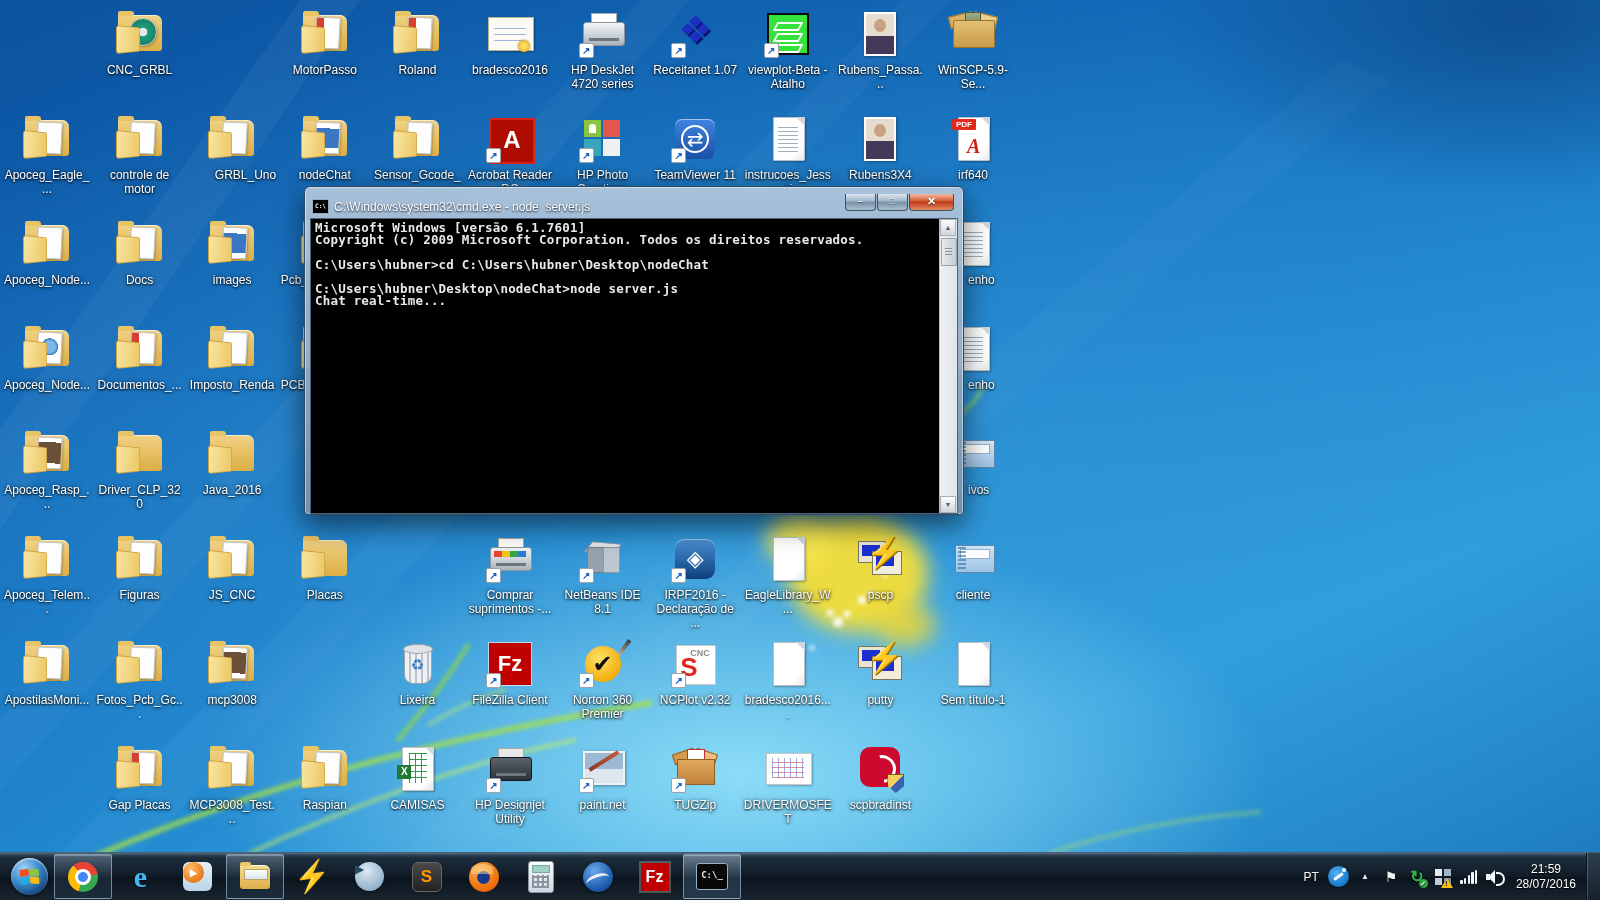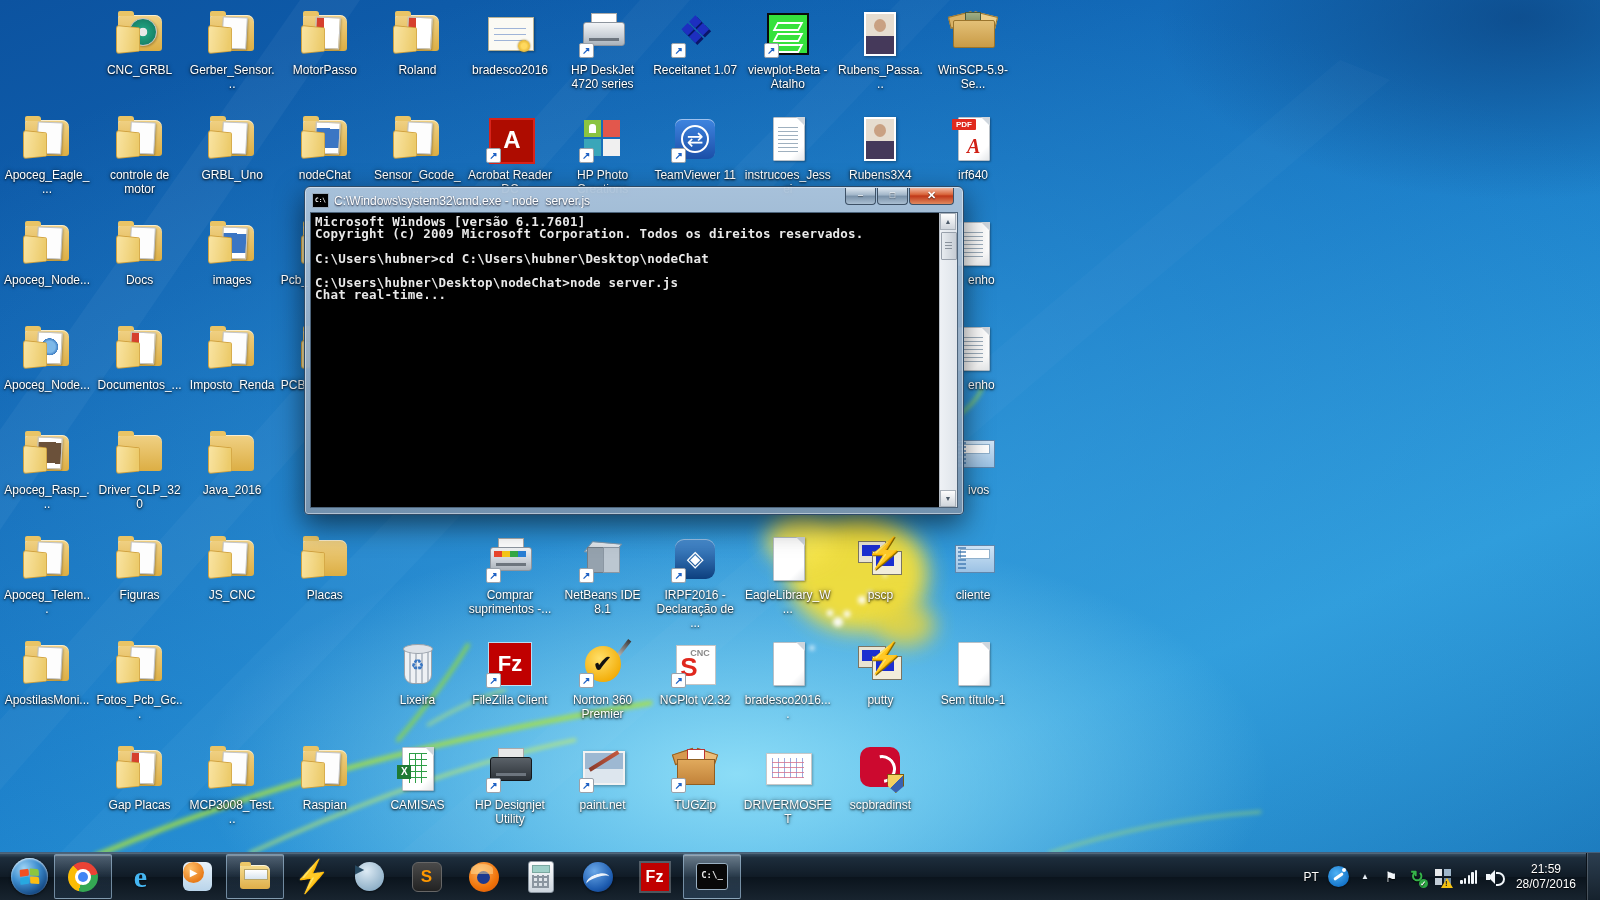--- a/index.html
+++ b/index.html
@@ -132,21 +132,21 @@
   .gfx-drivermosfet .sch{left:10px;top:15px;width:32px;height:20px;
     background:repeating-linear-gradient(0deg,rgba(214,112,140,.8) 0 1px,transparent 1px 5px),repeating-linear-gradient(90deg,rgba(130,150,214,.8) 0 1px,transparent 1px 6px);}
 
   .shortcut-badge{position:absolute;left:2px;bottom:2px;width:13px;height:13px;background:#fff;border:1px solid #9aa2ab;
     border-radius:2px;color:#1f62c5;font-size:10px;line-height:13px;text-align:center;font-weight:bold;z-index:4;}
 
   
   #cmd-window{position:absolute;left:304px;top:186px;width:660px;height:329px;z-index:50;
     background:linear-gradient(180deg,rgba(173,196,219,.96),rgba(120,146,172,.94));
     border:1px solid #2e4a66;border-radius:6px 6px 4px 4px;box-shadow:0 10px 28px rgba(0,0,0,.55),inset 0 0 0 1px rgba(255,255,255,.45);
-    box-sizing:border-box;padding:2px 5px 5px;}
+    box-sizing:border-box;padding:8px 5px 5px;}
   .titlebar{height:23px;display:flex;align-items:center;position:relative;}
   .cmd-ico{width:15px;height:13px;background:#000;border:1px solid #9ab;margin:0 5px 0 2px;
     color:#fff;font:bold 6px/12px "DejaVu Sans Mono",monospace;text-align:center;flex:0 0 auto;}
   .title-text{font-size:12px;color:#fff;text-shadow:0 1px 2px rgba(0,0,20,.9);white-space:pre;overflow:hidden;}
   .win-buttons{position:absolute;right:4px;top:-1px;display:flex;}
   .wbtn{width:29px;height:16px;border:1px solid #3d5166;border-top:none;border-radius:0 0 4px 4px;
     background:linear-gradient(180deg,#dce6ef 0%,#9fb4c8 45%,#7890a8 50%,#aabfd2 100%);
     color:#fff;font-size:9px;line-height:14px;text-align:center;margin-left:1px;text-shadow:0 1px 1px rgba(0,0,0,.6);cursor:pointer;}
   .wbtn.close{width:43px;background:linear-gradient(180deg,#f2b8a0 0%,#d9663c 40%,#c03818 50%,#e08a60 100%);font-weight:bold;font-size:11px;}
   .console-wrap{position:relative;height:296px;background:#000;border:1px solid #4c637a;box-sizing:border-box;}
@@ -287,28 +287,20 @@
 
   <div id="icons">
       <div class="desk-icon" style="left: 94.6px; top: 8px;">
         <div class="gfx gfx-folder-cd gfx-f">
           <i class="fb"></i>
           <i class="fp"></i>
           <i class="ff"></i>
         </div>
         <div class="icon-label">CNC_GRBL</div>
       </div>
-      <div class="desk-icon" style="left: 187.2px; top: 8px;">
-        <div class="gfx gfx-folder-doc gfx-f">
-          <i class="fb"></i>
-          <i class="fp"></i>
-          <i class="ff"></i>
-        </div>
-        <div class="icon-label">Gerber_Sensor...</div>
-      </div>
       <div class="desk-icon" style="left: 279.8px; top: 8px;">
         <div class="gfx gfx-folder-red gfx-f">
           <i class="fb"></i>
           <i class="fp"></i>
           <i class="ff"></i>
         </div>
         <div class="icon-label">MotorPasso</div>
       </div>
       <div class="desk-icon" style="left: 372.4px; top: 8px;">
         <div class="gfx gfx-folder-red gfx-f">
@@ -375,21 +367,21 @@
         <div class="icon-label">Apoceg_Eagle_...</div>
       </div>
       <div class="desk-icon" style="left: 94.6px; top: 113px;">
         <div class="gfx gfx-folder-doc gfx-f">
           <i class="fb"></i>
           <i class="fp"></i>
           <i class="ff"></i>
         </div>
         <div class="icon-label">controle de motor</div>
       </div>
-      <div class="desk-icon" style="left: 187.2px; top: 113px;">
+      <div class="desk-icon" style="left: 187.2px; top: 113px; text-align: right;">
         <div class="gfx gfx-folder-doc gfx-f">
           <i class="fb"></i>
           <i class="fp"></i>
           <i class="ff"></i>
         </div>
         <div class="icon-label">GRBL_Uno</div>
       </div>
       <div class="desk-icon" style="left: 279.8px; top: 113px;">
         <div class="gfx gfx-folder-img gfx-f">
           <i class="fb"></i>
@@ -639,20 +631,28 @@
         </div>
         <div class="icon-label">ApostilasMoni...</div>
       </div>
       <div class="desk-icon" style="left: 94.6px; top: 638px;">
         <div class="gfx gfx-folder-doc gfx-f">
           <i class="fb"></i>
           <i class="fp"></i>
           <i class="ff"></i>
         </div>
         <div class="icon-label">Fotos_Pcb_Gc...</div>
+      </div>
+      <div class="desk-icon" style="left: 187.2px; top: 638px;">
+        <div class="gfx gfx-folder-photo gfx-f">
+          <i class="fb"></i>
+          <i class="fp"></i>
+          <i class="ff"></i>
+        </div>
+        <div class="icon-label">mcp3008</div>
       </div>
       <div class="desk-icon" style="left: 372.4px; top: 638px;">
         <div class="gfx gfx-recycle">
           <i class="bk"></i>
           <i class="rim"></i>
           <i class="rc">♻</i>
         </div>
         <div class="icon-label">Lixeira</div>
       </div>
       <div class="desk-icon" style="left: 465px; top: 638px;">

